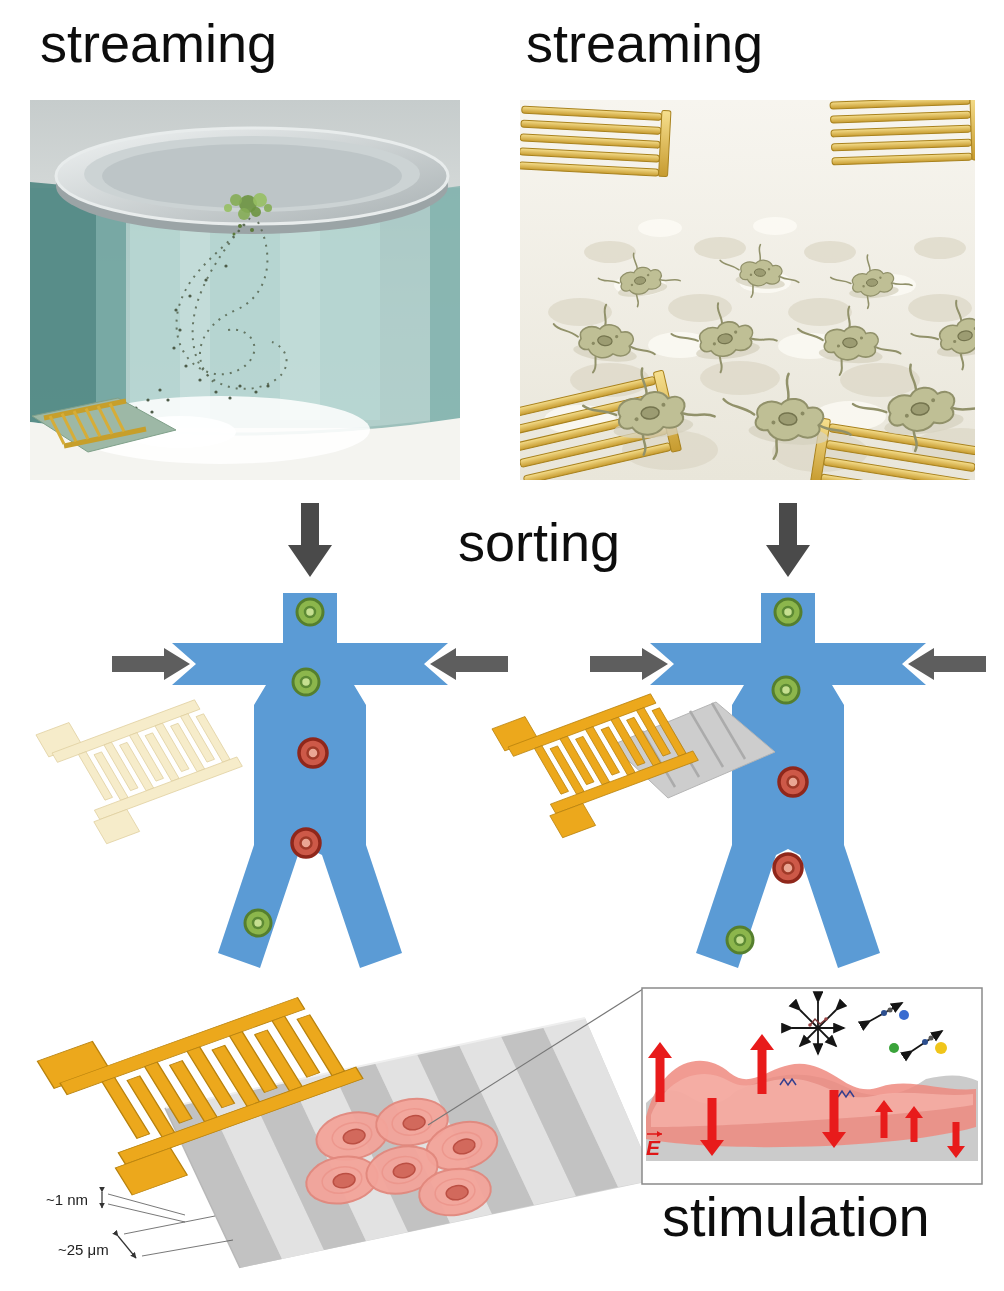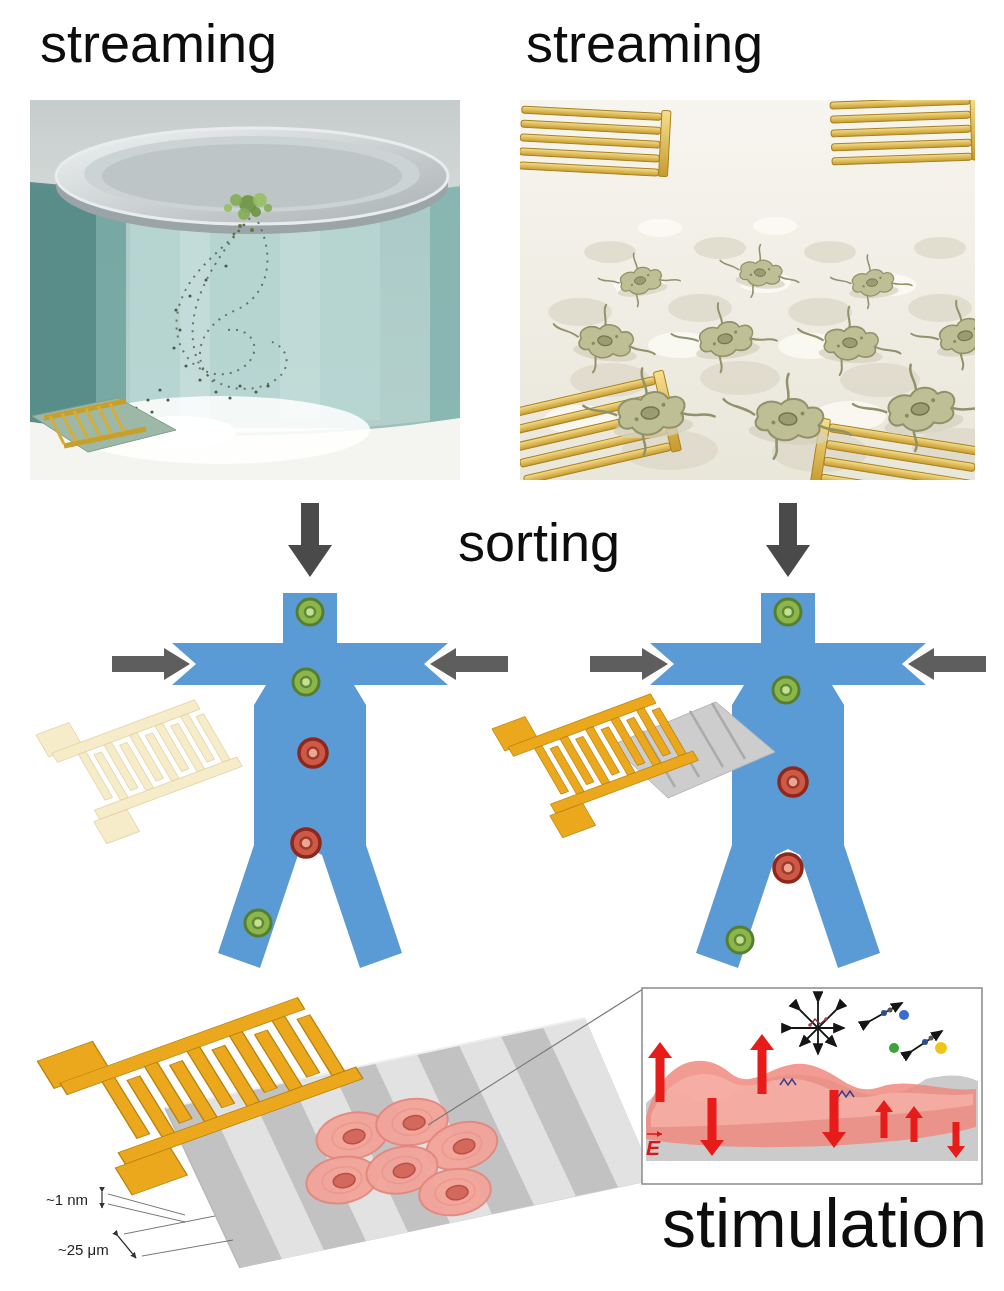--- a/index.html
+++ b/index.html
@@ -8,21 +8,21 @@
     font-family:"Liberation Sans", sans-serif; overflow:hidden;
   }
   svg { position:absolute; display:block; }
   .big-label {
     position:absolute; font-size:54px; font-weight:500; color:#0d0d0d;
     white-space:nowrap; letter-spacing:0px;
   }
   .lbl-streaming   { left:40px;  top:12px;  }
   .lbl-patterning  { left:526px; top:12px;  }
   .lbl-sorting     { left:458px; top:511px; }
-  .lbl-stimulation { left:662px; top:1184px; font-size:68px; }
+  .lbl-stimulation { left:662px; top:1184px; font-size:56px; }
   .tent { stroke:#91916a; stroke-width:2.5; fill:none; stroke-linecap:round; }
   .dim-text { font-size:15px; fill:#222222; font-family:"Liberation Sans", sans-serif; }
   .dots { stroke:#55644f; stroke-width:2; fill:none; stroke-dasharray:2 6; opacity:0.85; }
 </style>
 </head>
 <body>
 
 <div class="canvas">
 
   <div class="big-label lbl-streaming">streaming</div>

